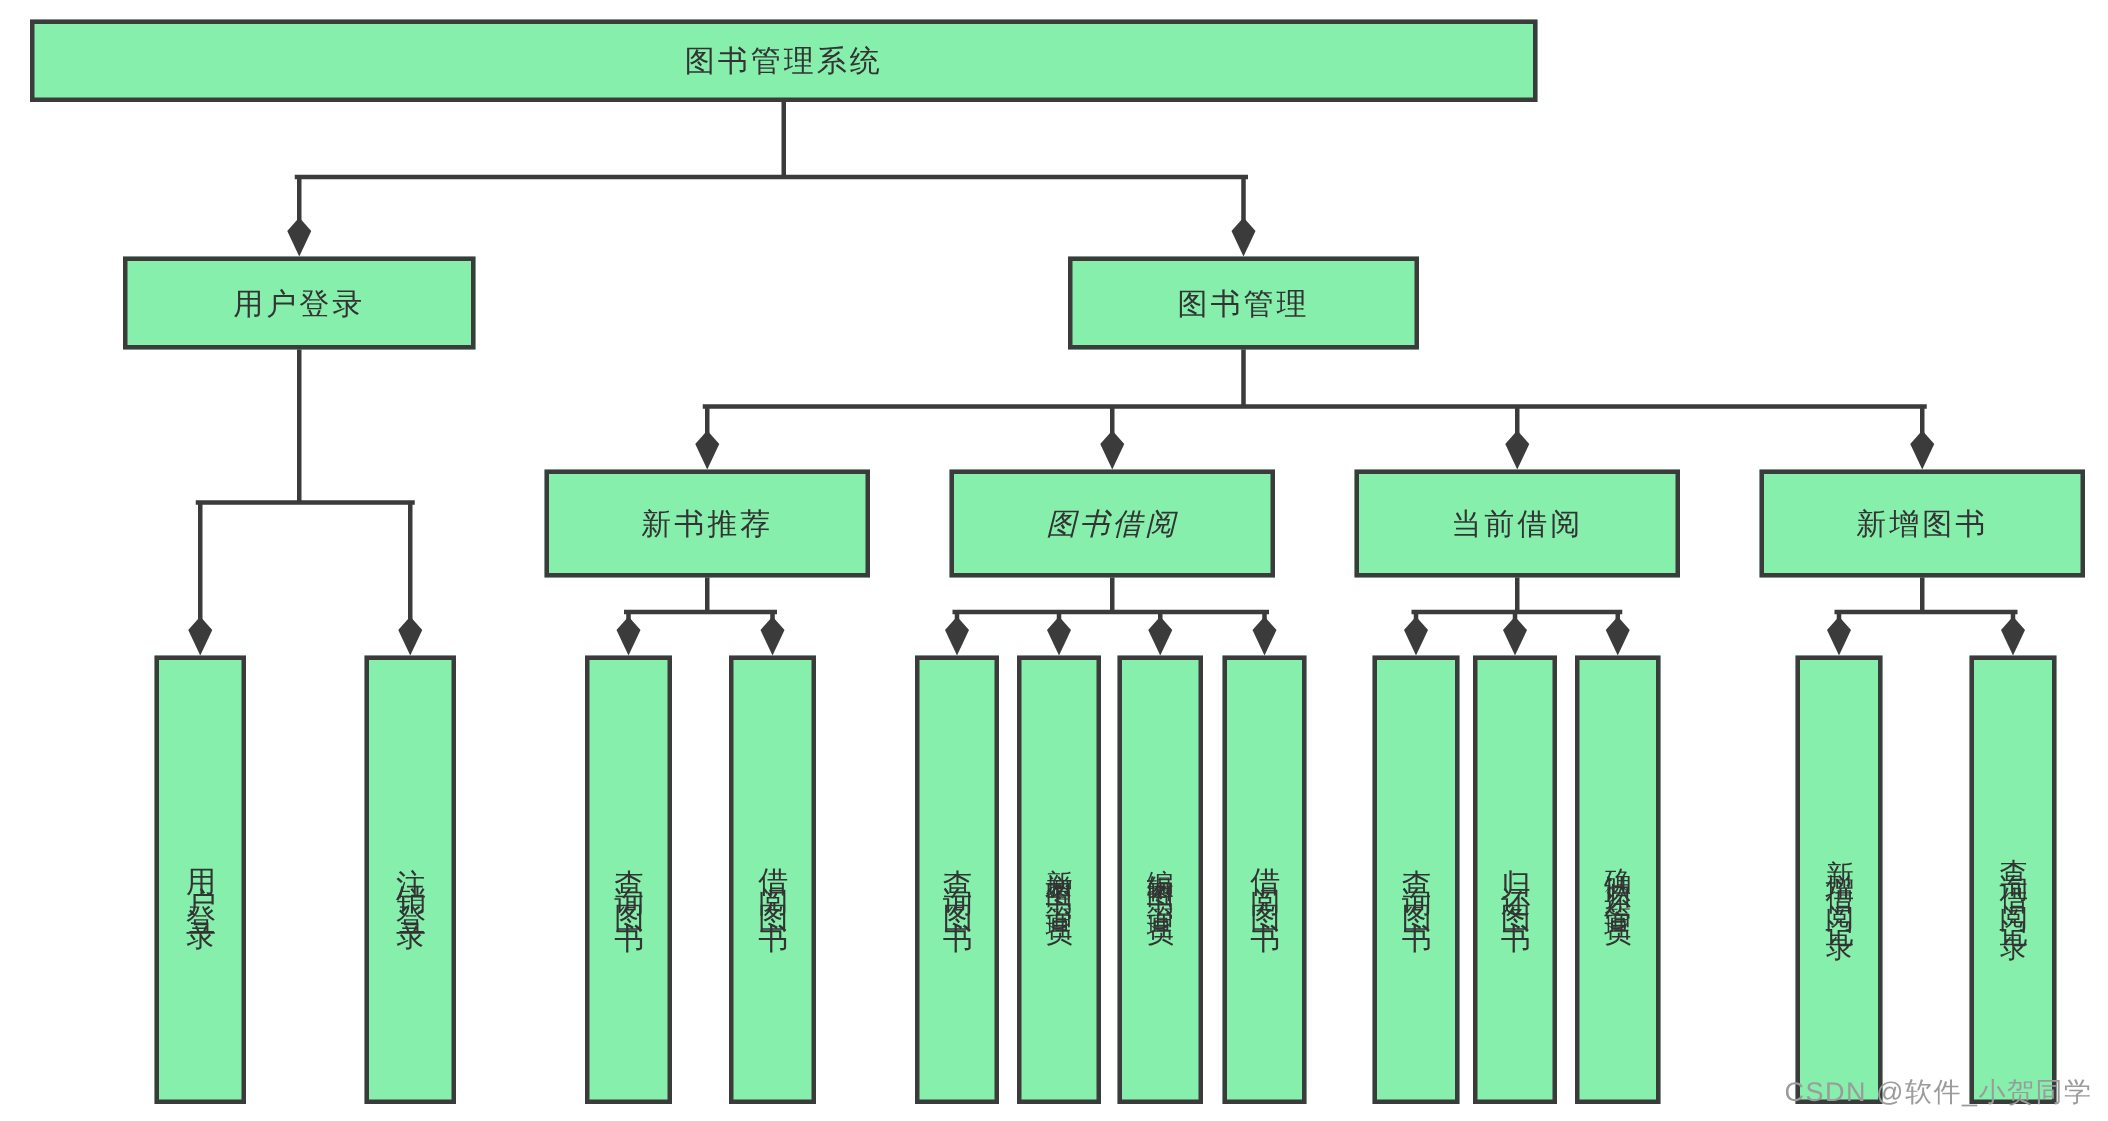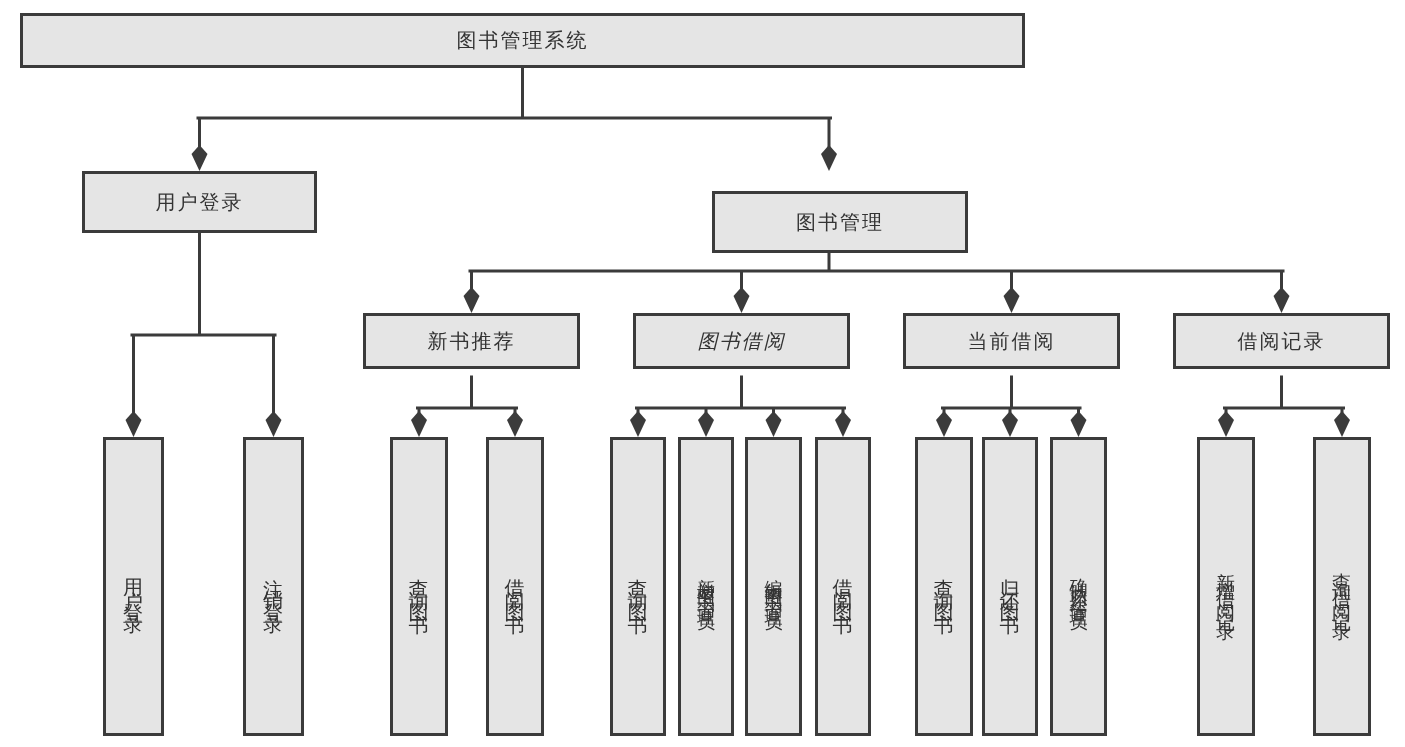--- a/index.html
+++ b/index.html
@@ -18,35 +18,35 @@
   .canvas svg.connectors {
     position: absolute;
     left: 0; top: 0;
     width: 1405px;
     height: 747px;
   }
   .node {
     position: absolute;
     box-sizing: border-box;
     border: 3px solid #3b3b3b;
-    background: #e5e5e5;
+    background: #86efac;
     display: flex;
     align-items: center;
     justify-content: center;
     color: #333333;
   }
   .hbox {
     font-size: 20px;
     letter-spacing: 2px;
     white-space: nowrap;
   }
   .root-box   { left: 20px;  top: 13px;  width: 1005px; height: 55px; }
   .l1-a       { left: 82px;  top: 171px; width: 235px;  height: 62px; }
-  .l1-b       { left: 712px; top: 171px; width: 256px;  height: 62px; margin-top: 20px; }
-  .l2         { top: 313px; width: 217px; height: 56px; text-align: right; }
+  .l1-b       { left: 712px; top: 171px; width: 234px;  height: 62px; }
+  .l2         { top: 313px; width: 217px; height: 72px; text-align: right; }
   .l2-a { left: 363px; }
   .l2-b { left: 633px; font-style: italic; }
   .l2-c { left: 903px; font-family: Liberation Serif, serif; }
   .l2-d { left: 1173px; }
   .leaf {
     top: 437px;
     height: 299px;
   }
   .vtext {
     writing-mode: vertical-rl;
@@ -146,21 +146,21 @@
   <div class="node hbox l2 l2-a">
     <span>新书推荐</span>
   </div>
   <div class="node hbox l2 l2-b">
     <span>图书借阅</span>
   </div>
   <div class="node hbox l2 l2-c">
     <span>当前借阅</span>
   </div>
   <div class="node hbox l2 l2-d">
-    <span>借阅记录</span>
+    <span>新增图书</span>
   </div>
 
   <div class="node leaf" style="left:103px;width:61px;">
     <span class="vtext">用户登录</span>
   </div>
   <div class="node leaf" style="left:243px;width:61px;">
     <span class="vtext">注销登录</span>
   </div>
 
   <div class="node leaf" style="left:390px;width:58px;">
@@ -193,14 +193,15 @@
     <span class="vtext long">确认归还（管理员）</span>
   </div>
 
   <div class="node leaf" style="left:1197px;width:58px;">
     <span class="vtext mid">新增借阅记录</span>
   </div>
   <div class="node leaf" style="left:1313px;width:58px;">
     <span class="vtext mid">查询借阅记录</span>
   </div>
 
+  <div class="watermark">CSDN @软件_小贺同学</div>
 
 </div>
 
 </body></html>

